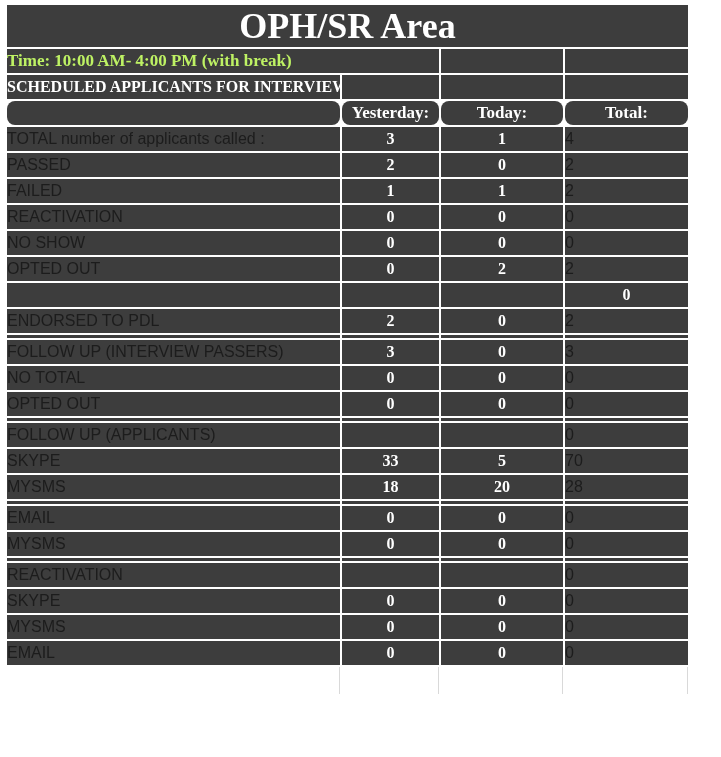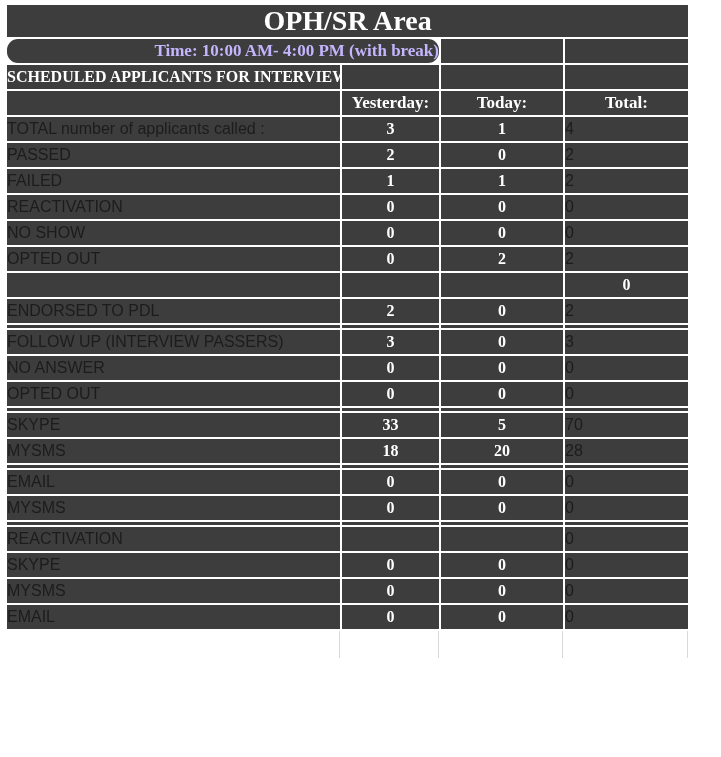--- a/index.html
+++ b/index.html
@@ -30,32 +30,31 @@
     white-space: nowrap;
     vertical-align: middle;
   }
   
   td.title-cell {
     height: 30px;
     text-align: center;
     color: #ffffff;
     font-family: "Liberation Serif", serif;
     font-weight: bold;
-    font-size: 28px;
+    font-size: 36px;
     margin-left: 48px;
   }
   
   td.time-cell {
     height: 22px;
-    text-align: right;
-    color: #c4b5fd;
+    text-align: left;
+    color: #bef264;
     font-family: "Liberation Serif", serif;
     font-weight: bold;
     font-size: 17px;
-    border-radius: 11px;
   }
   
   td.sched-cell {
     height: 44px;
     text-align: center;
     color: #ffffff;
     font-family: "Liberation Serif", serif;
     font-weight: bold;
     font-size: 16px;
     white-space: normal;
@@ -63,20 +62,21 @@
     line-height: 1.3;
   }
   
   td.colhead {
     height: 25px;
     text-align: center;
     color: #ffffff;
     font-family: "Liberation Serif", serif;
     font-weight: bold;
     font-size: 17px;
+    border-radius: 8px;
   }
   
   td.lbl {
     text-align: left;
     padding-left: 4px;
     color: #1c1c1c;
     font-size: 16px;
     margin-left: 8px;
   }
   td.num {
@@ -189,36 +189,42 @@
           <td></td>
           <td></td>
         </tr>
         <tr>
           <td class="lbl">FOLLOW UP (INTERVIEW PASSERS)</td>
           <td class="num">3</td>
           <td class="num">0</td>
           <td class="tot">3</td>
         </tr>
         <tr>
-          <td class="lbl">NO ANSWER</td>
+          <td class="lbl">NO TOTAL</td>
           <td class="num">0</td>
           <td class="num">0</td>
           <td class="tot">0</td>
         </tr>
         <tr>
           <td class="lbl">OPTED OUT</td>
           <td class="num">0</td>
           <td class="num">0</td>
           <td class="tot">0</td>
         </tr>
         <tr class="spacer">
           <td></td>
           <td></td>
           <td></td>
           <td></td>
+        </tr>
+        <tr>
+          <td class="lbl">FOLLOW UP (APPLICANTS)</td>
+          <td class="num"></td>
+          <td class="num"></td>
+          <td class="tot">0</td>
         </tr>
         <tr>
           <td class="lbl">SKYPE</td>
           <td class="num">33</td>
           <td class="num">5</td>
           <td class="tot">70</td>
         </tr>
         <tr>
           <td class="lbl">MYSMS</td>
           <td class="num">18</td>

